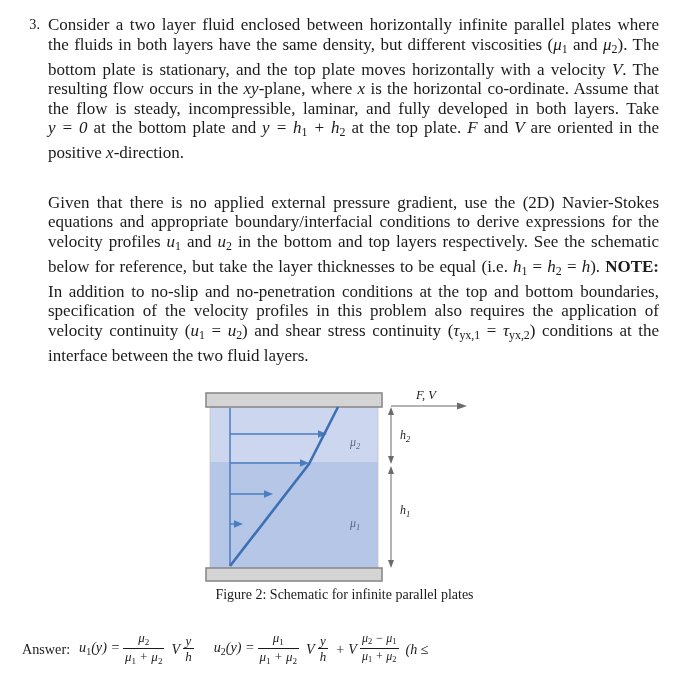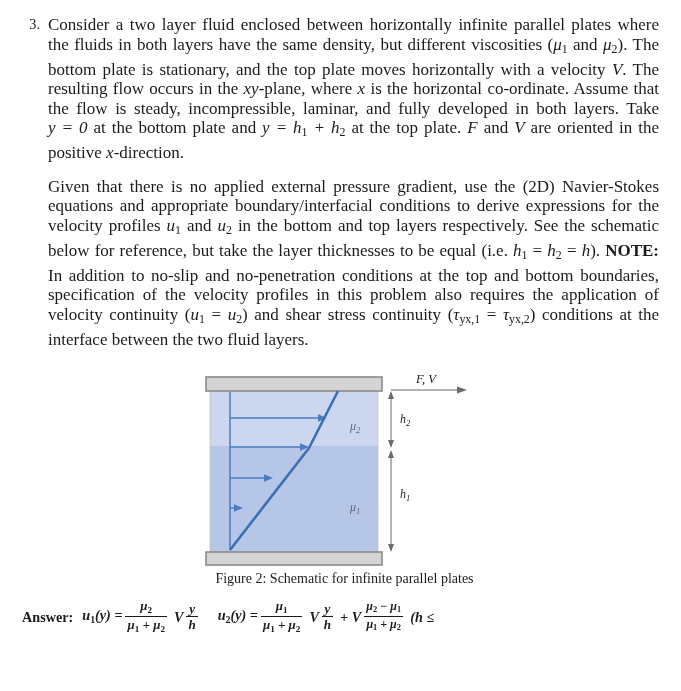--- a/index.html
+++ b/index.html
@@ -43,21 +43,21 @@
   }
   p.para {
     margin: 0;
     font-size: 17px;
     line-height: 19.6px;
     text-align: justify;
     text-justify: inter-word;
     hyphens: none;
   }
   p.para + p.para {
-    margin-top: 14px;
+    margin-top: 30px;
   }
 
   
   i.mi { font-style: italic; font-family: "Liberation Serif", serif; }
   .sub {
     font-size: 0.7em;
     vertical-align: -0.28em;
     font-style: normal;
     letter-spacing: 0;
   }
@@ -82,24 +82,23 @@
     left: 8px;
     right: 0;
     top: 202px;
     text-align: center;
     font-size: 14px;
     line-height: 18px;
   }
 
   
   .answer {
-    margin-top: 14px;
+    margin-top: 30px;
     font-size: 14.2px;
     line-height: 36px;
-    font-weight: bold;
   }
   .ansline {
     display: block;
   }
   .eqrow {
     display: inline-flex;
     align-items: center;
     vertical-align: middle;
   }
   .frac {

